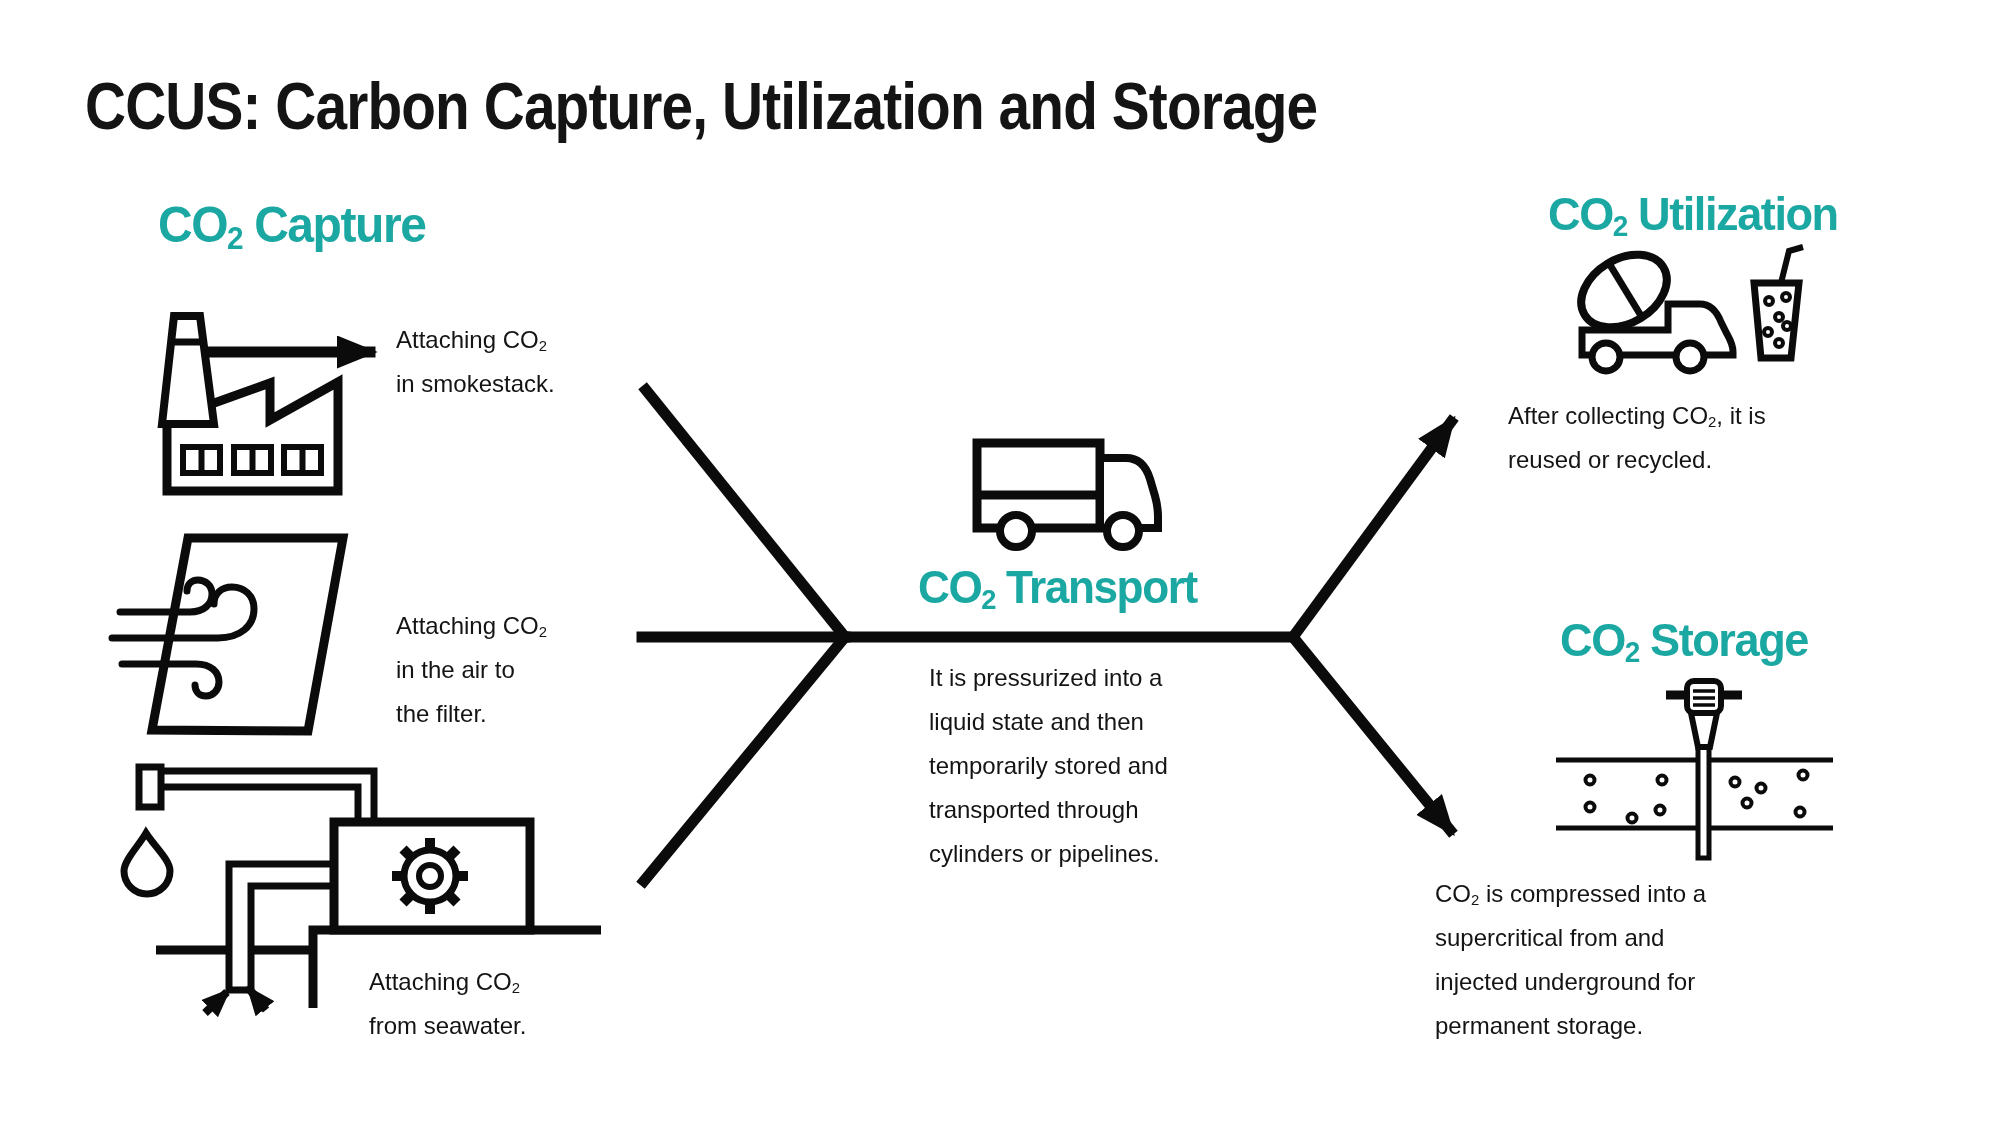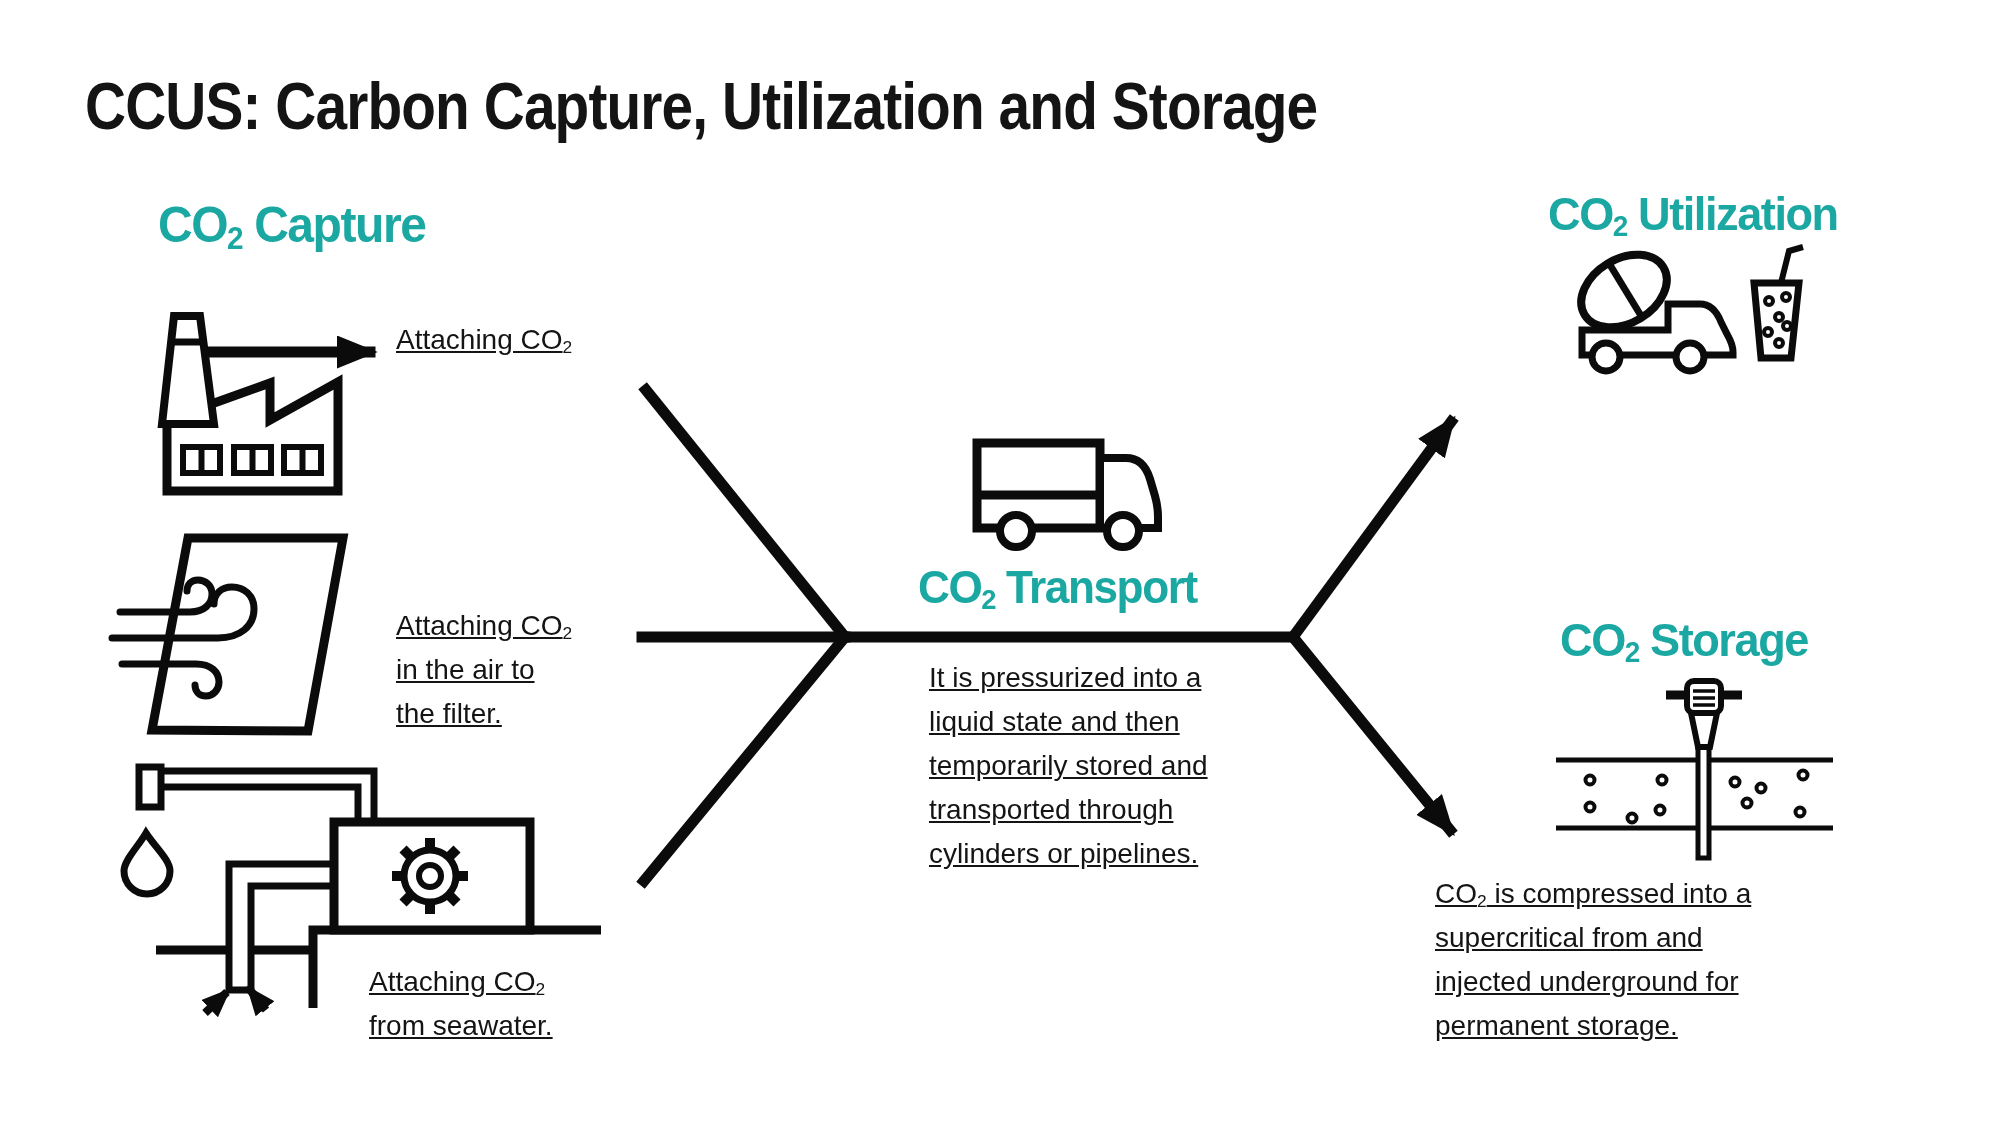--- a/index.html
+++ b/index.html
@@ -20,21 +20,21 @@
     white-space:nowrap;color:#141414;
   }
   .teal-h{
     color:#1BA7A2;font-weight:700;font-size:50px;letter-spacing:-1.5px;
     white-space:nowrap;transform:scaleX(.96);transform-origin:0 0;
   }
   .h-capture{left:158px;top:196px;}
   .h-transport{left:918px;top:560px;font-size:46px;}
   .h-utilization{left:1548px;top:186px;font-size:47px;}
   .h-storage{left:1560px;top:612px;font-size:47px;}
-  .cap{font-size:28px;line-height:44px;color:#141414;text-decoration:underline;}
+  .cap{font-size:24px;line-height:44px;color:#141414;}
   .cap div, .cap span{white-space:nowrap;}
   .cap1{left:396px;top:318px;}
   .cap2{left:396px;top:604px;}
   .cap3{left:369px;top:960px;}
   .para-transport{left:898px;top:656px;margin-left:31px;}
   .para-util{left:1508px;top:394px;}
   .para-storage{left:1435px;top:872px;}
   sub.s{font-size:.62em;vertical-align:-0.22em;line-height:0;}
 </style>
 </head>
@@ -155,20 +155,21 @@
   </svg>
 
   <div class="abs title">CCUS: Carbon Capture, Utilization and Storage</div>
 
   <div class="abs teal-h h-capture">
     <span>CO</span><sub class="s">2</sub><span> Capture</span>
   </div>
 
   <div class="abs cap cap1">
     <div><span>Attaching CO</span><sub class="s">2</sub></div>
+    <div>in smokestack.</div>
   </div>
 
   <div class="abs cap cap2">
     <div><span>Attaching CO</span><sub class="s">2</sub></div>
     <div>in the air to</div>
     <div>the filter.</div>
   </div>
 
   <div class="abs cap cap3">
     <div><span>Attaching CO</span><sub class="s">2</sub></div>
@@ -184,20 +185,24 @@
     <div>liquid state and then</div>
     <div>temporarily stored and</div>
     <div>transported through</div>
     <div>cylinders or pipelines.</div>
   </div>
 
   <div class="abs teal-h h-utilization">
     <span>CO</span><sub class="s">2</sub><span> Utilization</span>
   </div>
 
+  <div class="abs cap para-util">
+    <div><span>After collecting CO</span><sub class="s">2</sub><span>, it is</span></div>
+    <div>reused or recycled.</div>
+  </div>
 
   <div class="abs teal-h h-storage">
     <span>CO</span><sub class="s">2</sub><span> Storage</span>
   </div>
 
   <div class="abs cap para-storage">
     <div><span>CO</span><sub class="s">2</sub><span> is compressed into a</span></div>
     <div>supercritical from and</div>
     <div>injected underground for</div>
     <div>permanent storage.</div>

